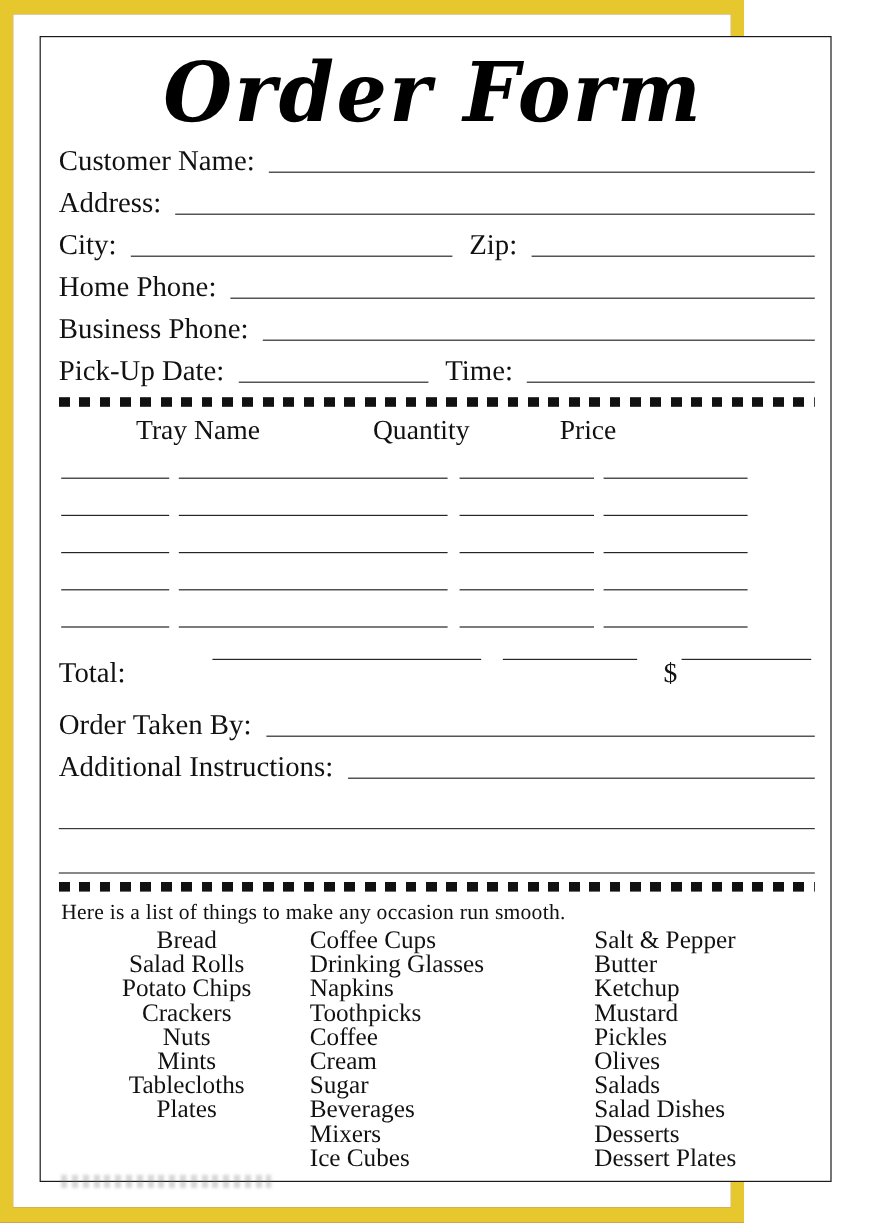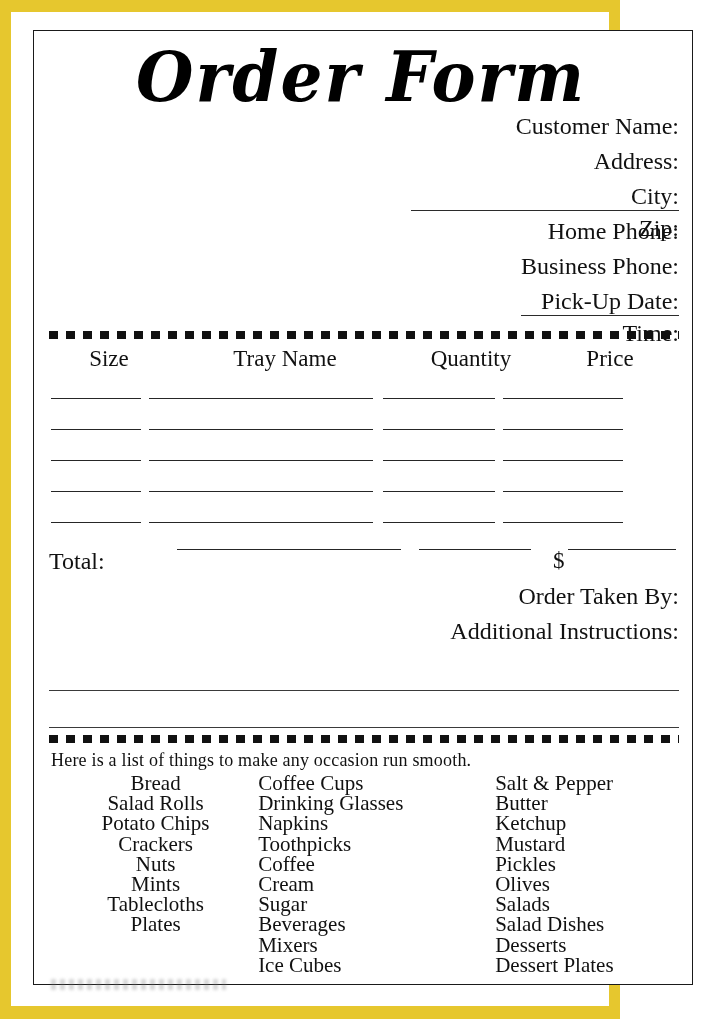--- a/index.html
+++ b/index.html
@@ -66,21 +66,20 @@
     margin: 14px 0 4px 0;
     padding-right: 6px;
     transform: scaleY(1.04);
   }
 
   
   .field-row {
     display: flex;
     align-items: flex-end;
     height: 35px;
-    flex-direction: column;
   }
   .lbl {
     font-size: 24px;
     color: #111;
     white-space: nowrap;
     line-height: 1;
     padding-bottom: 2px;
   }
   .rule {
     border-bottom: 1.7px solid #2b2b2b;
@@ -239,21 +238,20 @@
         <span class="rule" style="width:158px;"></span>
         <span class="sp14"></span>
         <span class="lbl">Time:</span>
         <span class="sp12"></span>
         <span class="rule grow"></span>
       </div>
 
       <div class="dot-sep"></div>
 
       <div class="tbl-head">
-        <span class="col-size">Size</span>
         <span class="col-tray">Tray Name</span>
         <span class="col-qty">Quantity</span>
         <span class="col-price">Price</span>
       </div>
 
       <div class="tbl-row">
         <span class="cell-line w-size"></span>
         <span class="cell-line w-tray"></span>
         <span class="cell-line w-qty"></span>
         <span class="cell-line w-price"></span>

